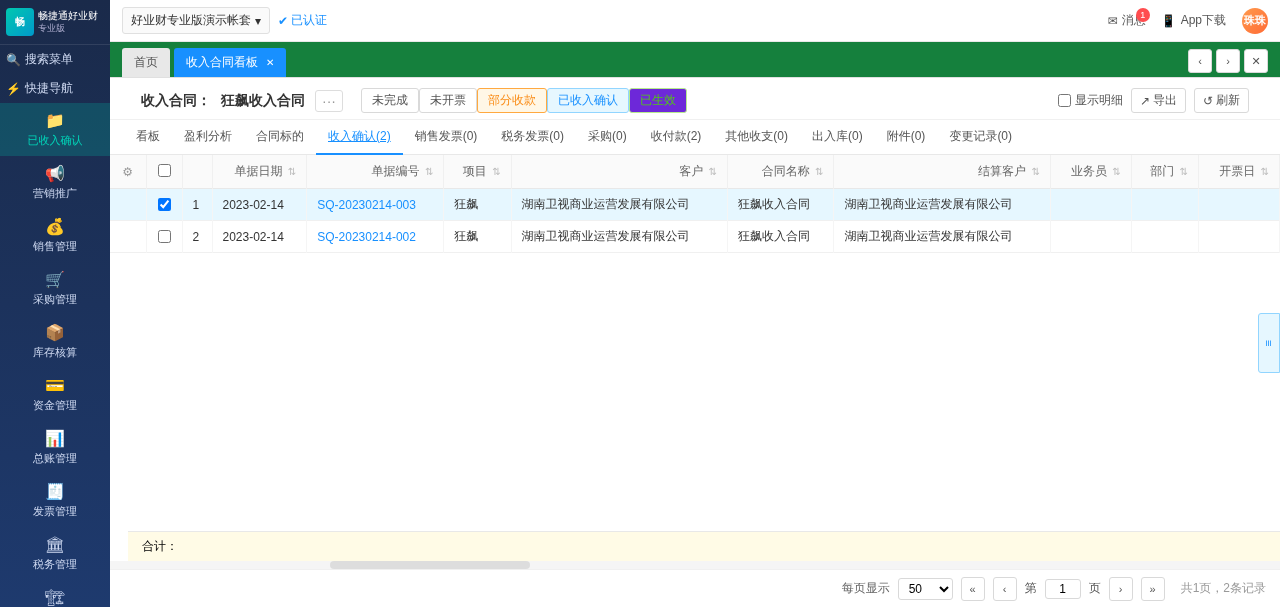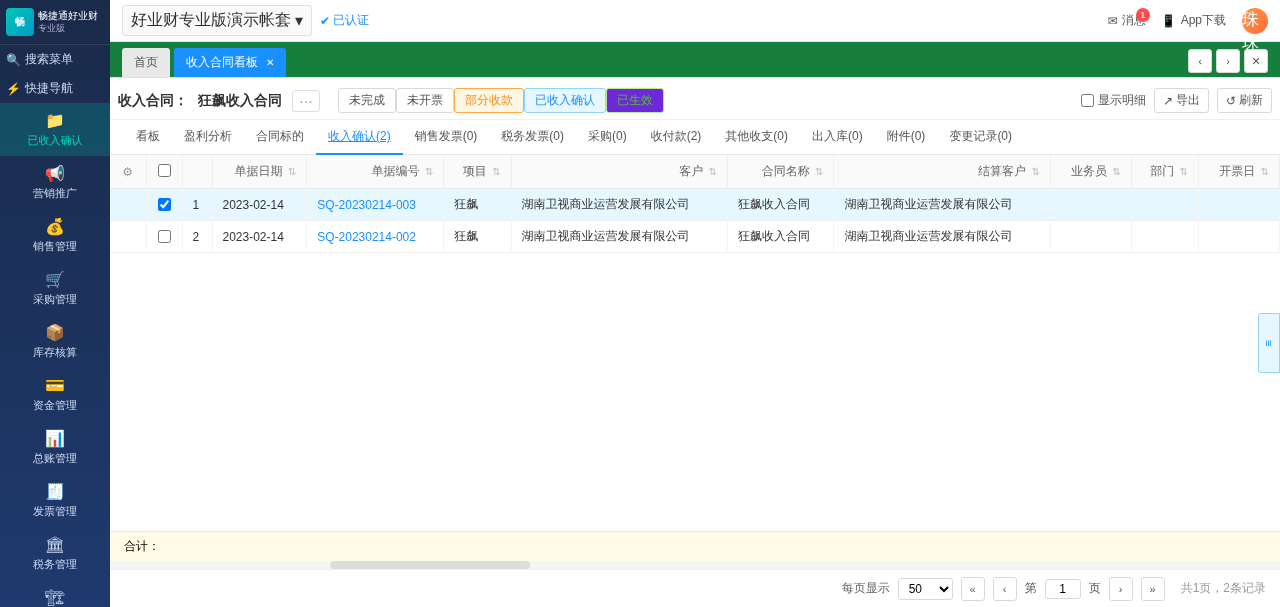--- a/index.html
+++ b/index.html
@@ -89,21 +89,21 @@
       flex-shrink: 0;
     }
     .company-selector {
       display: flex;
       align-items: center;
       gap: 4px;
       padding: 4px 8px;
       border: 1px solid #e0e0e0;
       border-radius: 3px;
       cursor: pointer;
-      font-size: 16px;
+      font-size: 12px;
       color: #333;
       background: #fafafa;
     }
     .verified-badge {
       display: flex;
       align-items: center;
       gap: 3px;
       color: #1890ff;
       font-size: 12px;
     }
@@ -135,23 +135,25 @@
       display: flex;
       align-items: center;
       justify-content: center;
     }
     .avatar {
       width: 26px;
       height: 26px;
       background: linear-gradient(135deg, #ff9a4d, #ff6b35);
       border-radius: 50%;
       display: flex;
+      align-items: center;
       justify-content: center;
       color: white;
-      font-size: 17px;
+      font-size: 11px;
+      font-weight: bold;
     }
 
     
     .tab-bar {
       height: 36px;
       background: #15803d;
       display: flex;
       align-items: flex-end;
       padding: 0 12px;
       border-bottom: 1px solid #e0e0e0;
@@ -180,21 +182,21 @@
       flex: 1;
       background: #fff;
       overflow: hidden;
       display: flex;
       flex-direction: column;
       margin: 0;
     }
 
     
     .contract-header {
-      padding: 10px 8px 6px;
+      padding: 10px 31px 6px;
       display: flex;
       align-items: center;
       gap: 10px;
       border-bottom: 1px solid #f0f0f0;
       flex-shrink: 0;
     }
     .more-btn {
       cursor: pointer;
       color: #999;
       font-size: 14px;
@@ -317,20 +319,21 @@
     .gear-icon { color: #999; cursor: pointer; }
 
     
     .table-footer {
       border-top: 1px solid #e8e8e8;
       padding: 6px 14px;
       background: #fffbe6;
       display: flex;
       align-items: center;
       flex-shrink: 0;
+      margin-left: 18px;
     }
 
     
     .scroll-bar-container {
       height: 8px;
       background: #f5f5f5;
       flex-shrink: 0;
     }
     .scroll-bar-thumb {
       height: 8px;

